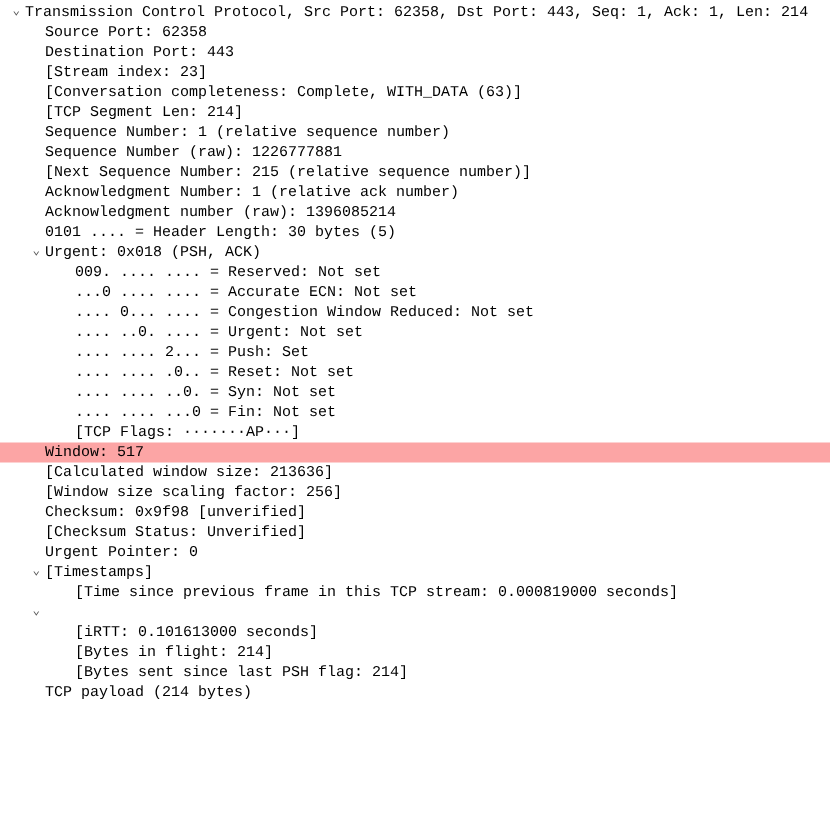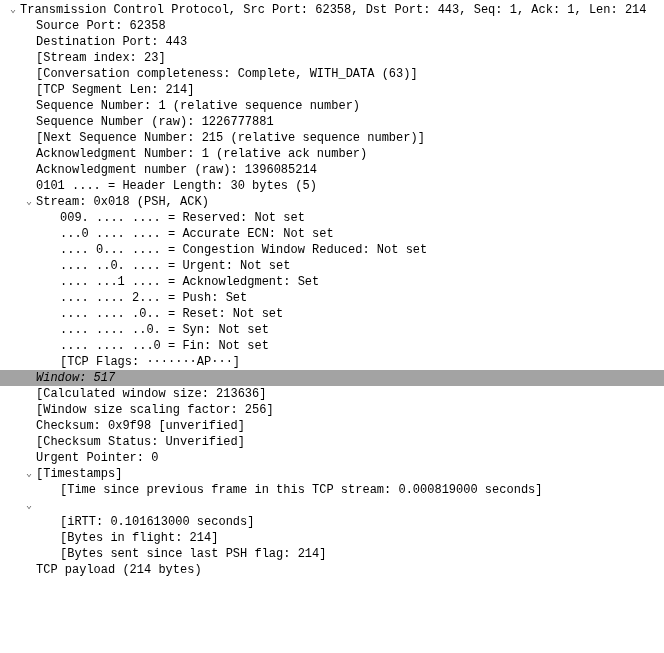--- a/index.html
+++ b/index.html
@@ -37,23 +37,22 @@
     cursor: pointer;
   }
   .toggle.none {
     visibility: hidden;
     cursor: default;
   }
   .txt {
     display: inline-block;
   }
   .hl {
-    background: #a3a3a3;
+    background: #fca5a5;
     width: 100%;
-    font-style: italic;
   }
 </style>
 </head>
 <body>
 
 <div class="tree">
 
   <div class="row">
     <span class="indent i0"></span>
     <span class="toggle">⌄</span>
@@ -112,21 +111,21 @@
   </div>
   <div class="row">
     <span class="indent i1"></span>
       <span class="toggle none">&nbsp;</span>
     <span class="txt">0101 .... = Header Length: 30 bytes (5)</span>
   </div>
 
   <div class="row">
     <span class="indent i1"></span>
     <span class="toggle">⌄</span>
-    <span class="txt">Stream: 0x018 (PSH, ACK)</span>
+    <span class="txt">Urgent: 0x018 (PSH, ACK)</span>
   </div>
   <div class="row">
     <span class="indent i2"></span>
       <span class="toggle none">&nbsp;</span>
     <span class="txt">009. .... .... = Reserved: Not set</span>
   </div>
   <div class="row">
     <span class="indent i2"></span>
       <span class="toggle none">&nbsp;</span>
     <span class="txt">...0 .... .... = Accurate ECN: Not set</span>
@@ -137,25 +136,20 @@
     <span class="txt">.... 0... .... = Congestion Window Reduced: Not set</span>
   </div>
   <div class="row">
     <span class="indent i2"></span>
       <span class="toggle none">&nbsp;</span>
     <span class="txt">.... ..0. .... = Urgent: Not set</span>
   </div>
   <div class="row">
     <span class="indent i2"></span>
       <span class="toggle none">&nbsp;</span>
-    <span class="txt">.... ...1 .... = Acknowledgment: Set</span>
-  </div>
-  <div class="row">
-    <span class="indent i2"></span>
-      <span class="toggle none">&nbsp;</span>
     <span class="txt">.... .... 2... = Push: Set</span>
   </div>
   <div class="row">
     <span class="indent i2"></span>
       <span class="toggle none">&nbsp;</span>
     <span class="txt">.... .... .0.. = Reset: Not set</span>
   </div>
   <div class="row">
     <span class="indent i2"></span>
       <span class="toggle none">&nbsp;</span>

